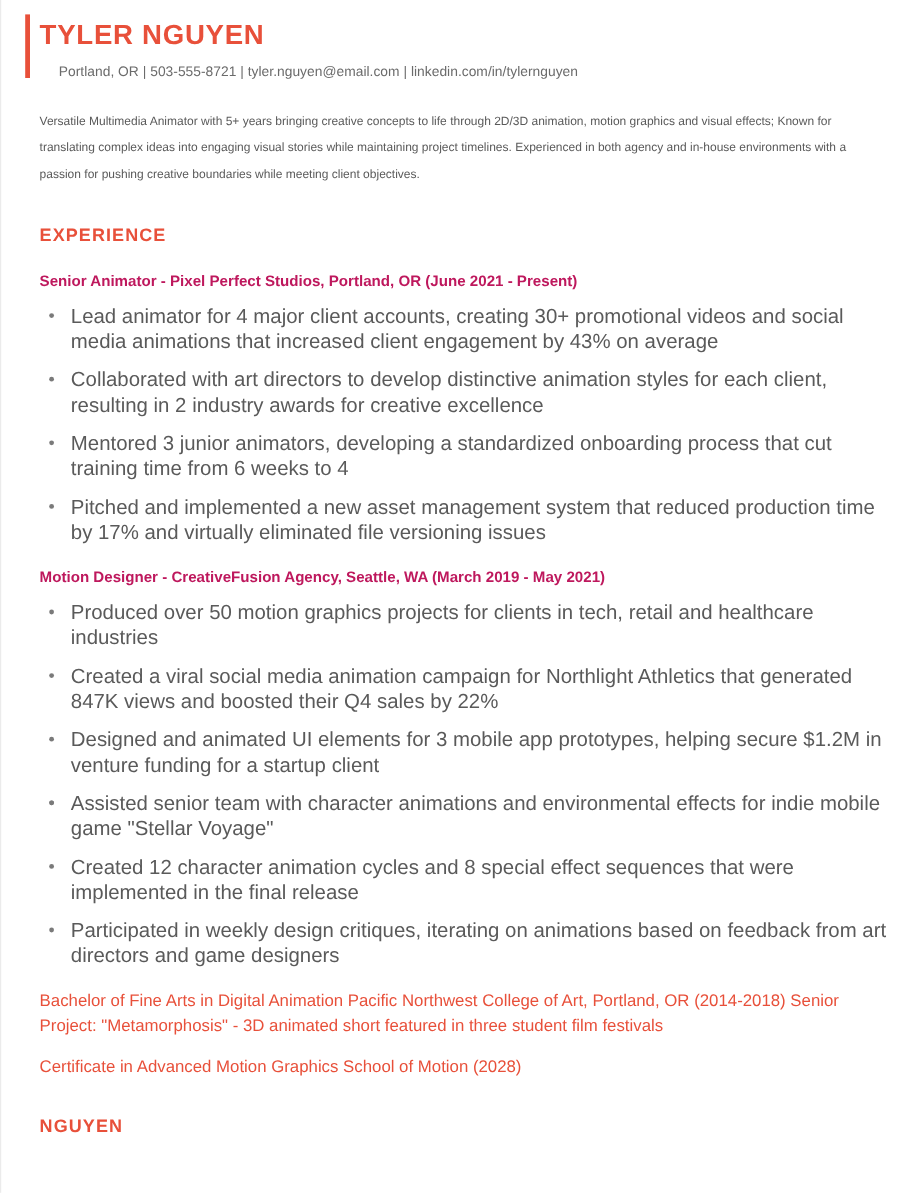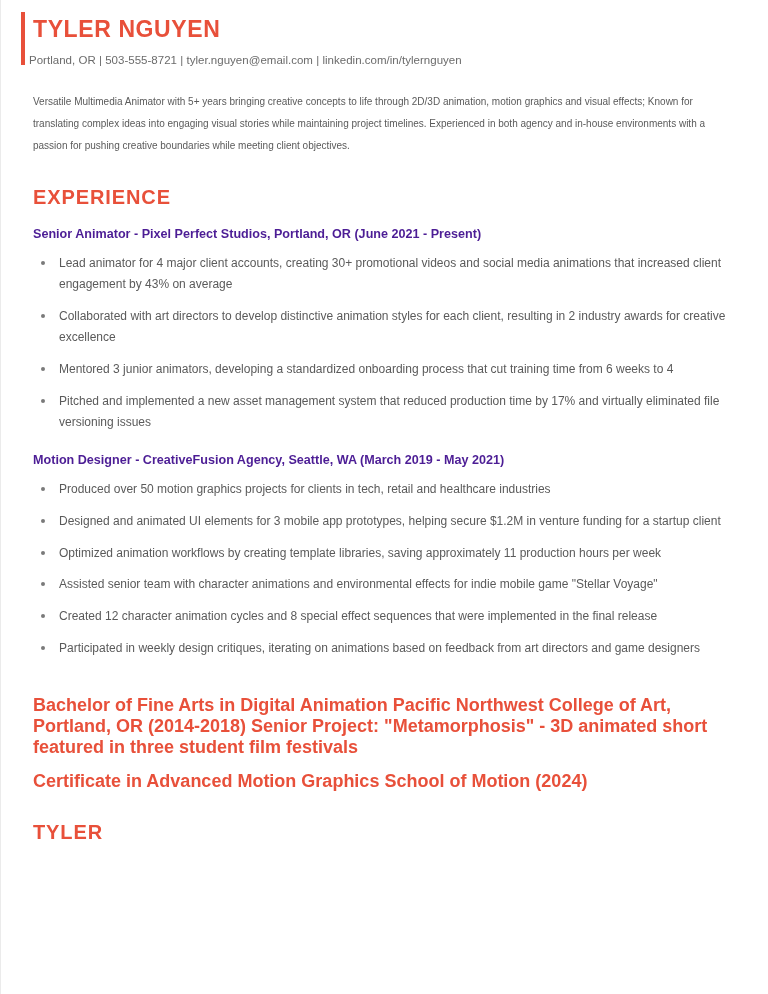--- a/index.html
+++ b/index.html
@@ -41,21 +41,21 @@
   }
   .name {
     margin: 0 0 0 12px;
     font-size: 23px;
     line-height: 30px;
     font-weight: bold;
     letter-spacing: 0.6px;
     color: #E8503A;
   }
   .contact {
-    margin: 9px 0 0 8px;
+    margin: 9px 0 0 28px;
     font-size: 11.5px;
     line-height: 15px;
     color: #6b6b6b;
     letter-spacing: 0.02px;
   }
 
   
   .summary {
     margin: 17px 0 0 32px;
     font-size: 10px;
@@ -64,64 +64,64 @@
     max-width: 700px;
   }
 
   
   .section {
     margin: 0 0 0 32px;
     max-width: 706px;
   }
   .section-title {
     margin: 30px 0 0 0;
-    font-size: 20px;
+    font-size: 15px;
     line-height: 20px;
     font-weight: bold;
     letter-spacing: 0.9px;
     color: #E8503A;
   }
 
   .job-title {
     margin: 18px 0 0 0;
     font-size: 12.6px;
     line-height: 18px;
     font-weight: bold;
-    color: #4c1d95;
+    color: #be185d;
   }
 
   ul.bullets {
     list-style: none;
     margin: 10px 0 0 0;
     padding: 0;
   }
   ul.bullets li {
     position: relative;
     padding: 0 0 0 26px;
     margin: 0 0 11px 0;
-    font-size: 12px;
+    font-size: 17px;
     line-height: 21px;
     color: #5a5a5a;
   }
   ul.bullets li:last-child { margin-bottom: 0; }
   ul.bullets li .dot {
     position: absolute;
     left: 8px;
     top: 8px;
     width: 4px;
     height: 4px;
     border-radius: 50%;
     background: #7a7a7a;
   }
 
   .edu-entry {
-    margin: 36px 0 0 0;
-    font-size: 18px;
+    margin: 16px 0 0 0;
+    font-size: 14px;
     line-height: 21px;
-    font-weight: bold;
+    font-weight: normal;
     color: #E8503A;
     max-width: 700px;
   }
   .edu-entry.tight { margin-top: 13px; }
 </style>
 </head>
 <body>
 
 <div class="page">
 
@@ -143,37 +143,38 @@
         <li><span class="dot"></span><span>Collaborated with art directors to develop distinctive animation styles for each client, resulting in 2 industry awards for creative excellence</span></li>
         <li><span class="dot"></span><span>Mentored 3 junior animators, developing a standardized onboarding process that cut training time from 6 weeks to 4</span></li>
         <li><span class="dot"></span><span>Pitched and implemented a new asset management system that reduced production time by 17% and virtually eliminated file versioning issues</span></li>
       </ul>
     </div>
 
     <div>
       <h3 class="job-title">Motion Designer - CreativeFusion Agency, Seattle, WA (March 2019 - May 2021)</h3>
       <ul class="bullets">
         <li><span class="dot"></span><span>Produced over 50 motion graphics projects for clients in tech, retail and healthcare industries</span></li>
+        <li><span class="dot"></span><span>Created a viral social media animation campaign for Northlight Athletics that generated 847K views and boosted their Q4 sales by 22%</span></li>
         <li><span class="dot"></span><span>Designed and animated UI elements for 3 mobile app prototypes, helping secure $1.2M in venture funding for a startup client</span></li>
-        <li><span class="dot"></span><span>Optimized animation workflows by creating template libraries, saving approximately 11 production hours per week</span></li>
+        <li><span class="dot"></span></li>
       </ul>
     </div>
 
     <div>
       <ul class="bullets">
         <li><span class="dot"></span><span>Assisted senior team with character animations and environmental effects for indie mobile game "Stellar Voyage"</span></li>
         <li><span class="dot"></span><span>Created 12 character animation cycles and 8 special effect sequences that were implemented in the final release</span></li>
         <li><span class="dot"></span><span>Participated in weekly design critiques, iterating on animations based on feedback from art directors and game designers</span></li>
       </ul>
     </div>
   </div>
 
   <div class="section">
     <div class="edu-entry">Bachelor of Fine Arts in Digital Animation Pacific Northwest College of Art, Portland, OR (2014-2018) Senior Project: "Metamorphosis" - 3D animated short featured in three student film festivals</div>
-    <div class="edu-entry tight">Certificate in Advanced Motion Graphics School of Motion (2024)</div>
+    <div class="edu-entry tight">Certificate in Advanced Motion Graphics School of Motion (2028)</div>
   </div>
 
   <div class="section">
-    <h2 class="section-title">TYLER</h2>
+    <h2 class="section-title">NGUYEN</h2>
 
   </div>
 
 </div>
 
 </body></html>

